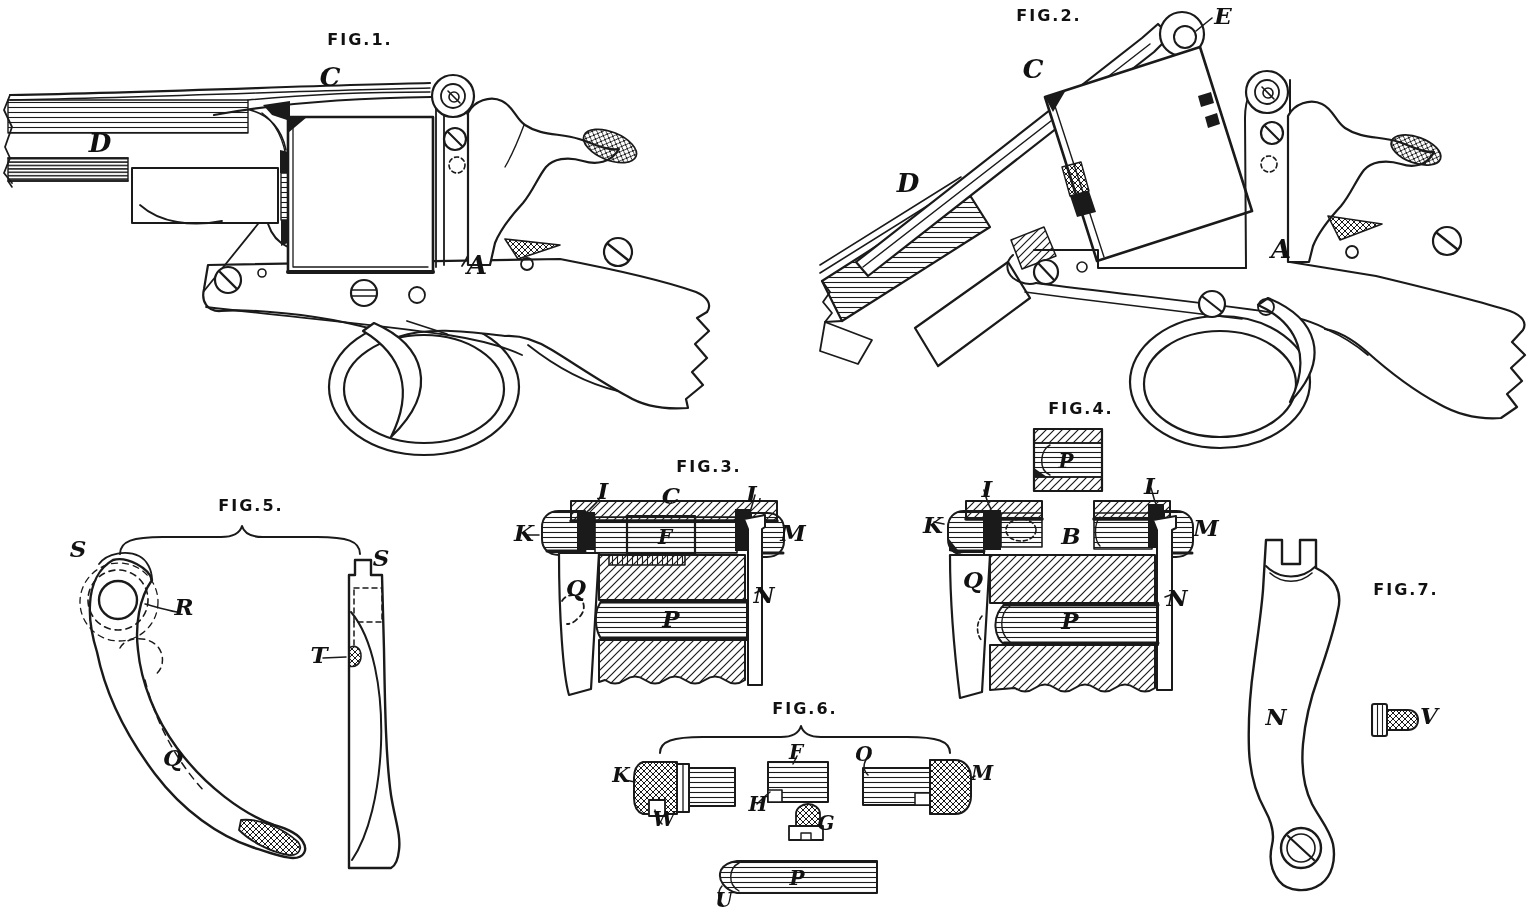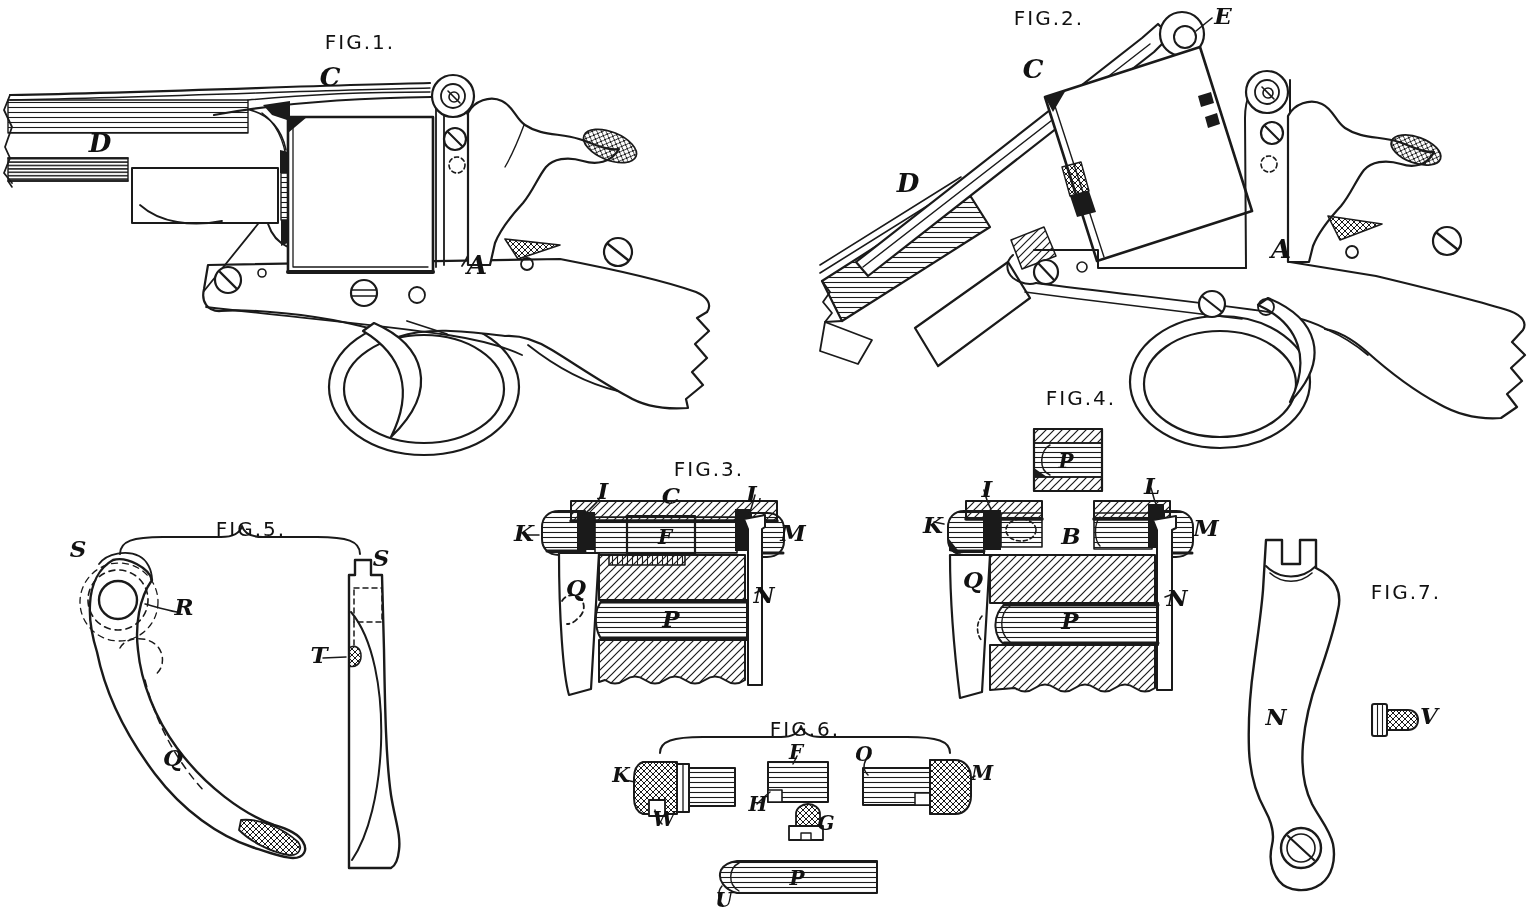--- a/index.html
+++ b/index.html
@@ -3,21 +3,21 @@
 <meta charset="utf-8">
 <style>
   html,body{margin:0;padding:0;background:#e8e8e8;}
   .sheet{
     position:relative;width:1536px;height:915px;background:#ffffff;
     overflow:hidden;font-family:"DejaVu Serif", serif;color:#1a1a1a;
   }
   .figsvg{position:absolute;overflow:visible;}
   .fig-title{
     position:absolute;transform:translate(-50%,0);
-    font-family:"DejaVu Sans", sans-serif;font-weight:400;font-size:20px;
+    font-family:"DejaVu Sans", sans-serif;font-weight:700;font-size:16px;
     letter-spacing:2px;color:#111;white-space:nowrap;
   }
   .lbl{
     position:absolute;transform:translate(-50%,-50%);
     font-style:italic;font-weight:600;color:#111;white-space:nowrap;
     font-family:"DejaVu Serif", serif;
   }
   .lbl-lg{font-size:26px;}
   .lbl-md{font-size:23px;}
   .lbl-sm{font-size:20px;}
@@ -349,23 +349,23 @@
       <path d="M48,306 L74,330" stroke-width="2.2"></path>
 
       <rect x="132" y="174" width="15" height="32" rx="2" fill="url(#pv)" stroke-width="2"></rect>
       <path fill="url(#pc)" stroke-width="2" d="M147,180 L168,180 C174,180 178,184 178,190 C178,196 174,200 168,200 L147,200 Z"></path>
     </g>
   </svg>
 
   <div class="fig-title" style="left:360px;top:30px">FIG.1.</div>
   <div class="fig-title" style="left:1049px;top:6px">FIG.2.</div>
   <div class="fig-title" style="left:709px;top:457px">FIG.3.</div>
-  <div class="fig-title" style="left:1081px;top:386px">FIG.4.</div>
-  <div class="fig-title" style="left:251px;top:517px">FIG.5.</div>
-  <div class="fig-title" style="left:805px;top:717px">FIG.6.</div>
+  <div class="fig-title" style="left:1081px;top:399px">FIG.4.</div>
+  <div class="fig-title" style="left:251px;top:496px">FIG.5.</div>
+  <div class="fig-title" style="left:805px;top:699px">FIG.6.</div>
   <div class="fig-title" style="left:1406px;top:580px">FIG.7.</div>
 
   <span class="lbl lbl-lg" style="left:330px;top:77px">C</span>
   <span class="lbl lbl-lg" style="left:100px;top:143px">D</span>
   <span class="lbl lbl-lg" style="left:477px;top:265px">A</span>
 
   <span class="lbl lbl-md" style="left:1223px;top:15px">E</span>
   <span class="lbl lbl-lg" style="left:1033px;top:69px">C</span>
   <span class="lbl lbl-lg" style="left:908px;top:183px">D</span>
   <span class="lbl lbl-lg" style="left:1281px;top:249px">A</span>

